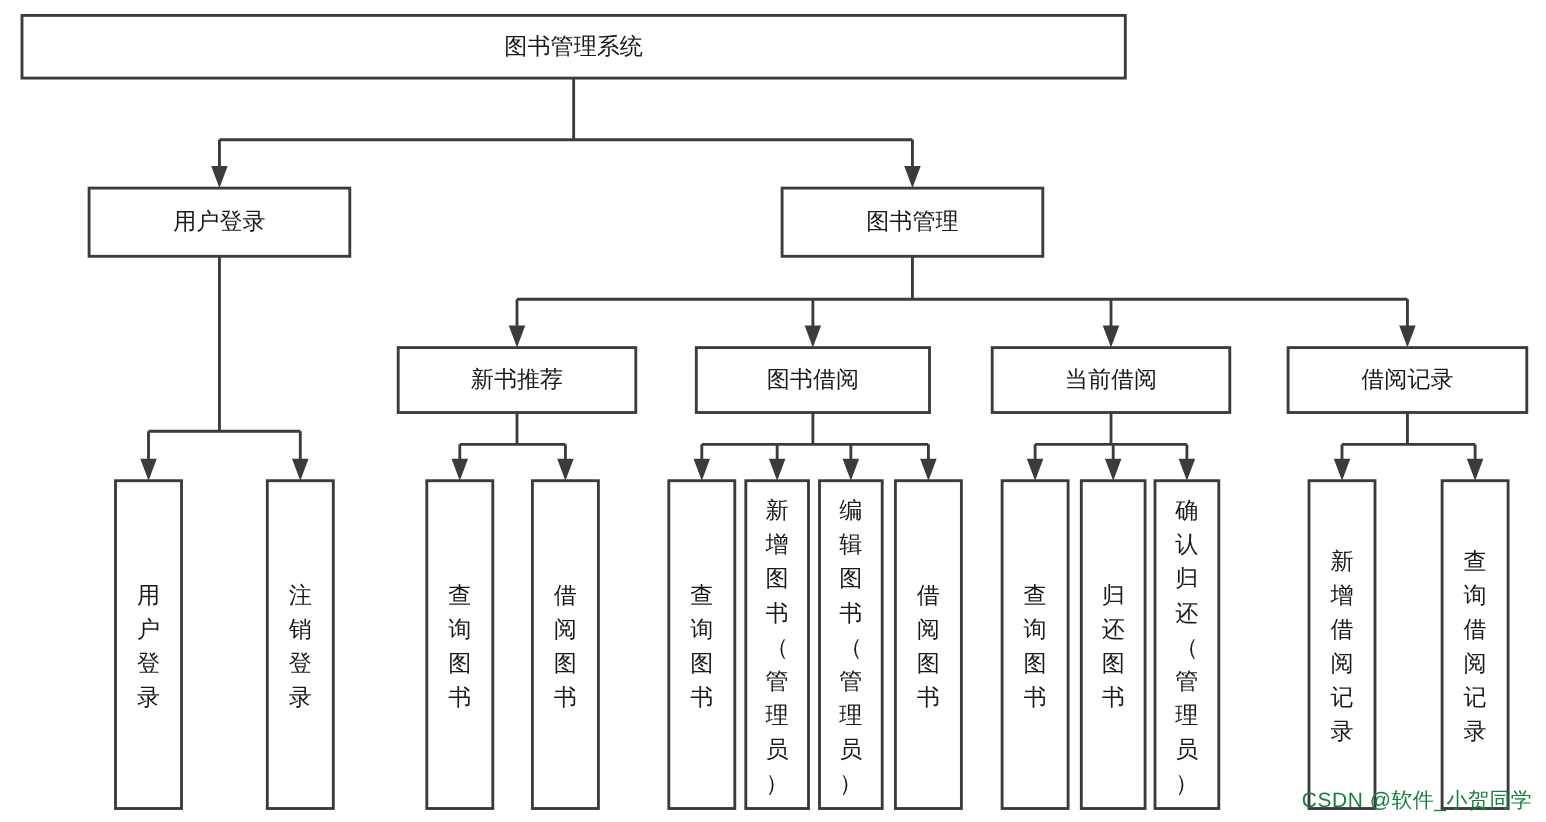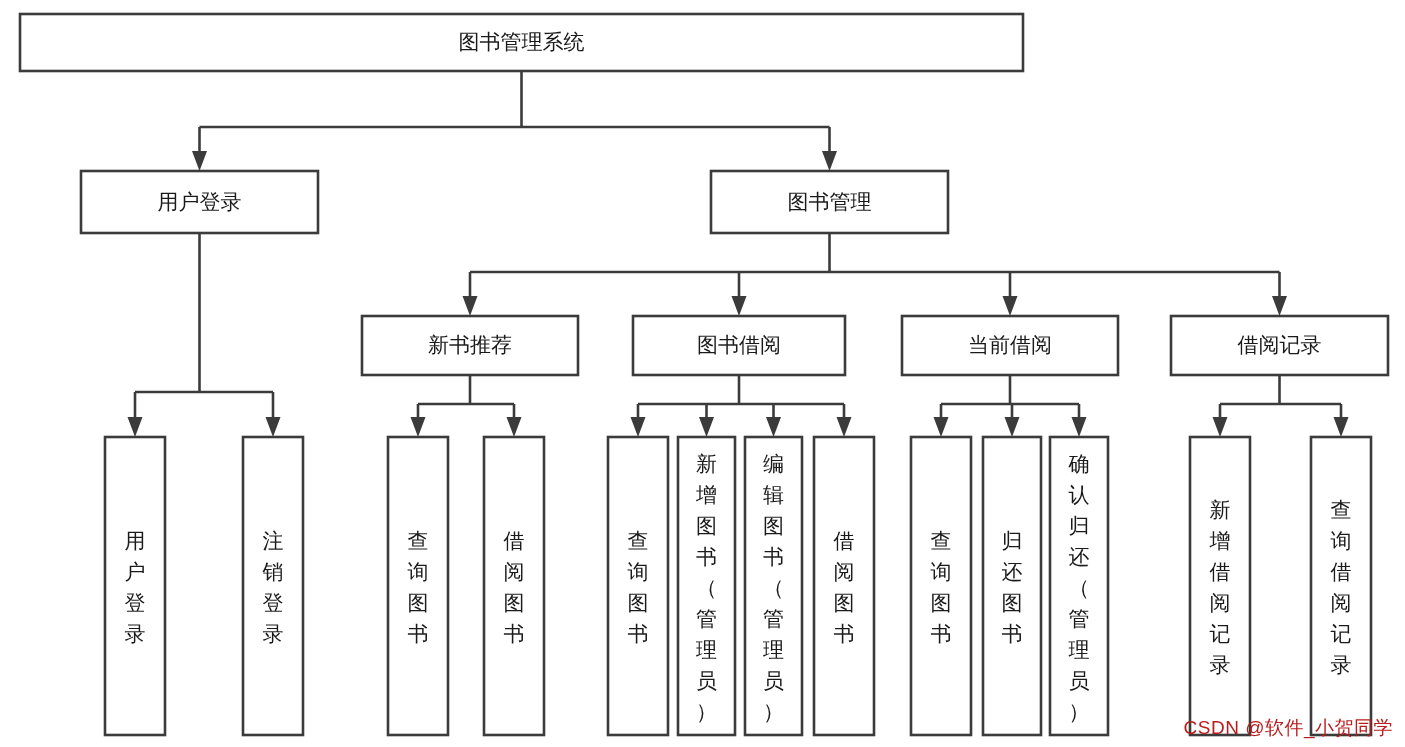--- a/index.html
+++ b/index.html
@@ -46,21 +46,21 @@
     font-size: 21px;
     fill: #1a1a1a;
     text-anchor: middle;
   }
   .watermark {
     position: absolute;
     right: 12px;
     bottom: 6px;
     font-family: "Liberation Sans", "DejaVu Sans", sans-serif;
     font-size: 19px;
-    color: #b91c1c;
+    color: #15803d;
     letter-spacing: 0.5px;
     white-space: nowrap;
     pointer-events: none;
   }
 </style>
 </head>
 <body>
 
 <svg id="diagram" viewBox="0 0 1405 747">
   <g id="edges-layer">

